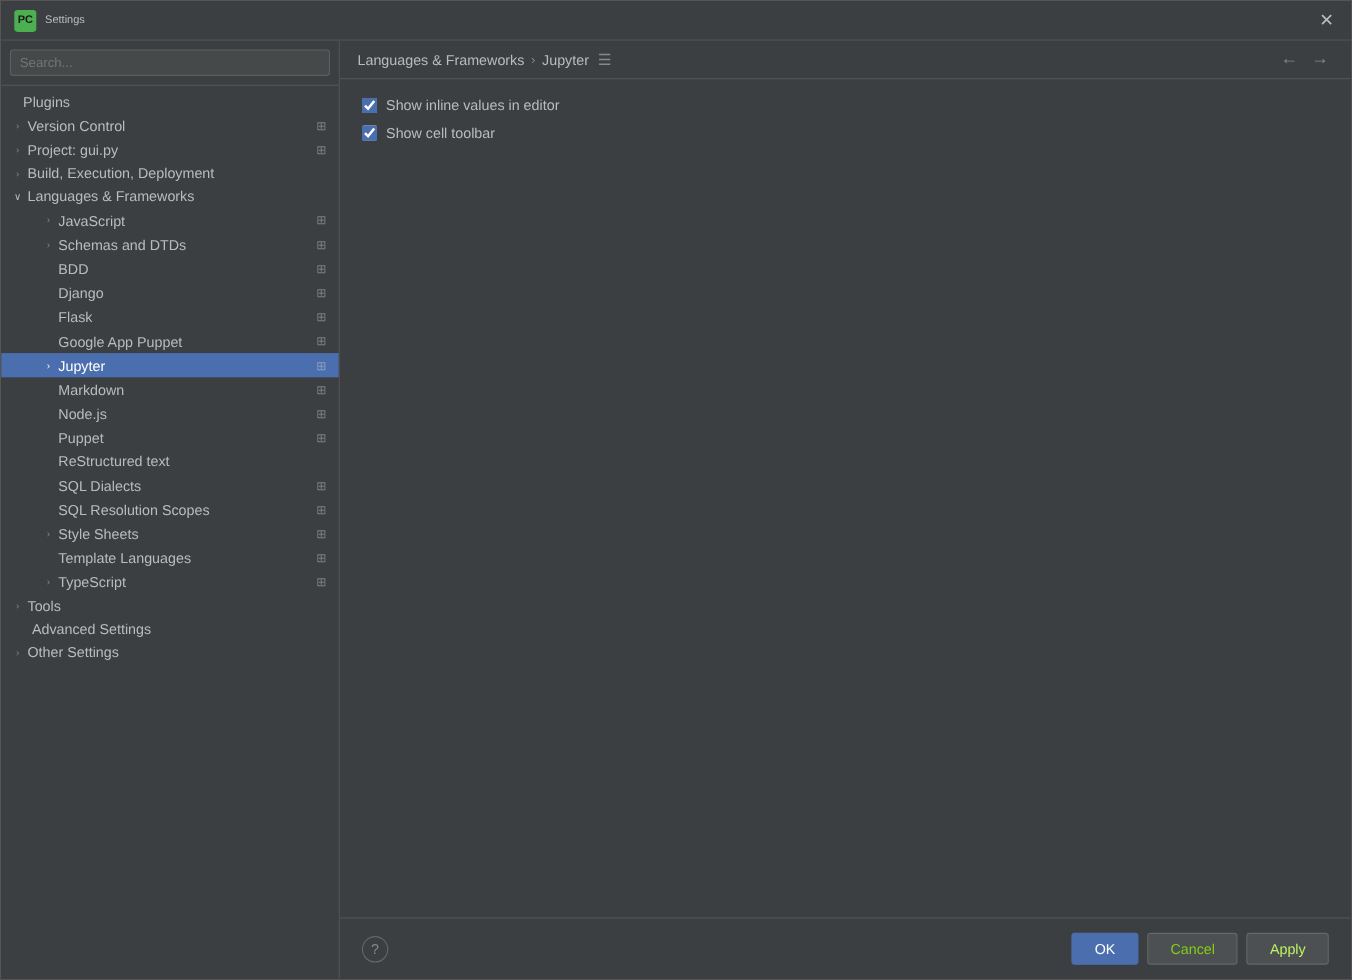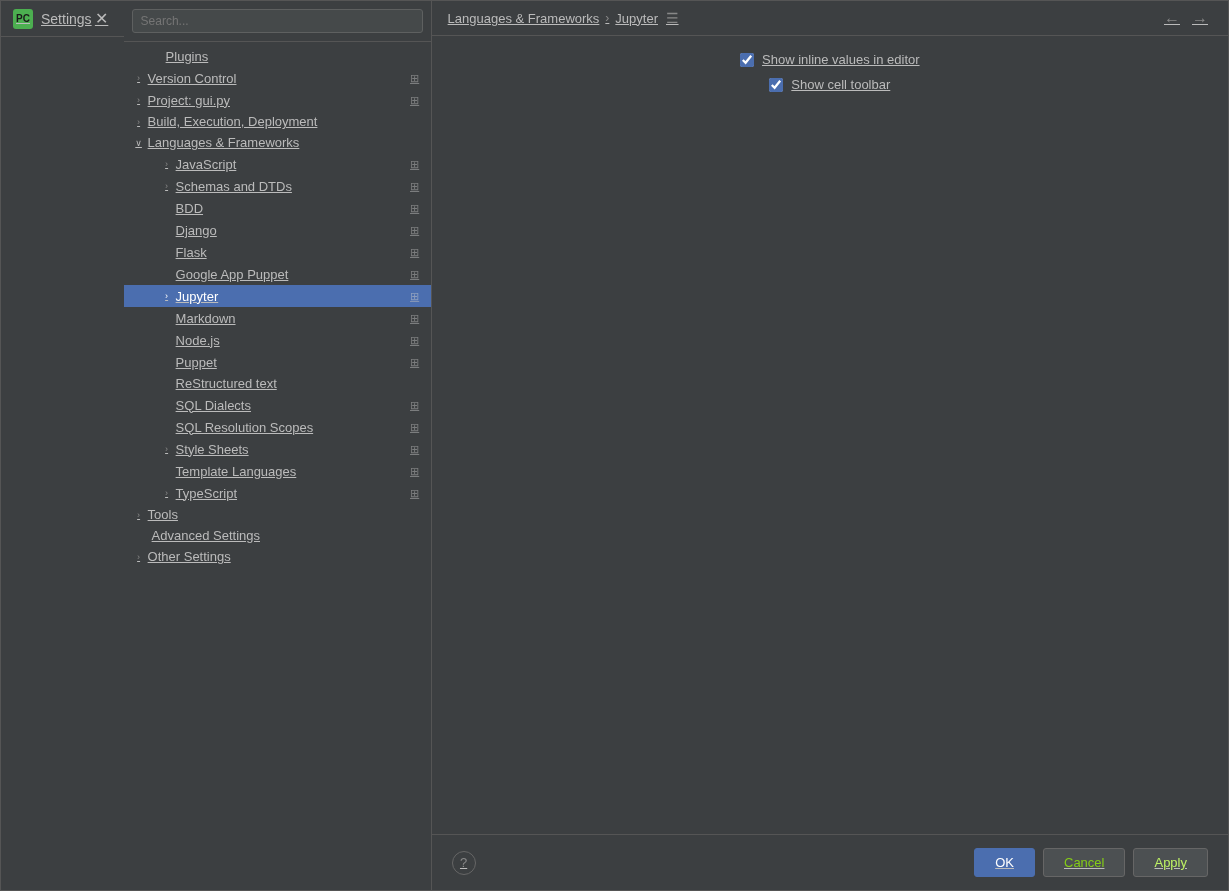--- a/index.html
+++ b/index.html
@@ -10,23 +10,22 @@
       color: #bbbbbb;
       width: 1229px;
       height: 891px;
       overflow: hidden;
     }
     .window {
       width: 1229px;
       height: 891px;
       background: #3c3f41;
       display: flex;
-      flex-direction: row;
+      flex-direction: column;
       border: 1px solid #555;
-      text-decoration: underline;
     }
     .titlebar {
       background: #3c3f41;
       height: 36px;
       display: flex;
       align-items: center;
       padding: 0 12px;
       border-bottom: 1px solid #555;
       flex-shrink: 0;
     }
@@ -34,21 +33,21 @@
       width: 20px;
       height: 20px;
       margin-right: 8px;
       background: #4CAF50;
       border-radius: 3px;
       display: flex; align-items: center; justify-content: center;
       font-size: 10px; font-weight: bold; color: #1a1a1a;
     }
     .titlebar-title {
       color: #bbbbbb;
-      font-size: 14px;
+      font-size: 10px;
     }
     .titlebar-close {
       margin-left: auto;
       width: 20px;
       height: 20px;
       display: flex; align-items: center; justify-content: center;
       cursor: pointer;
       color: #bbbbbb;
       font-size: 16px;
     }
@@ -173,21 +172,20 @@
     }
     .settings-content {
       flex: 1;
       padding: 16px 20px;
       overflow-y: auto;
     }
     .setting-row {
       display: flex;
       align-items: center;
       margin-bottom: 10px;
-      justify-content: center;
     }
     .setting-row label {
       display: flex;
       align-items: center;
       cursor: pointer;
       color: #bbbbbb;
     }
     .setting-row input[type="checkbox"] {
       margin-right: 8px;
       width: 14px;
@@ -278,21 +276,21 @@
   </div>
 
   <div class="main-content">
 
     <div class="sidebar">
       <div class="search-box">
         <input class="search-input" type="text" placeholder="Search..." style="">
       </div>
       <div class="sidebar-tree">
 
-        <div class="tree-item" style="padding-left: 26px;">
+        <div class="tree-item" style="padding-left: 4px;">
           <span class="chevron"></span>
           <span class="label">Plugins</span>
         </div>
 
         <div class="tree-item" style="padding-left: 8px;">
           <span class="chevron">›</span>
           <span class="label">Version Control</span>
           <span class="pin-icon">⊞</span>
         </div>
 

